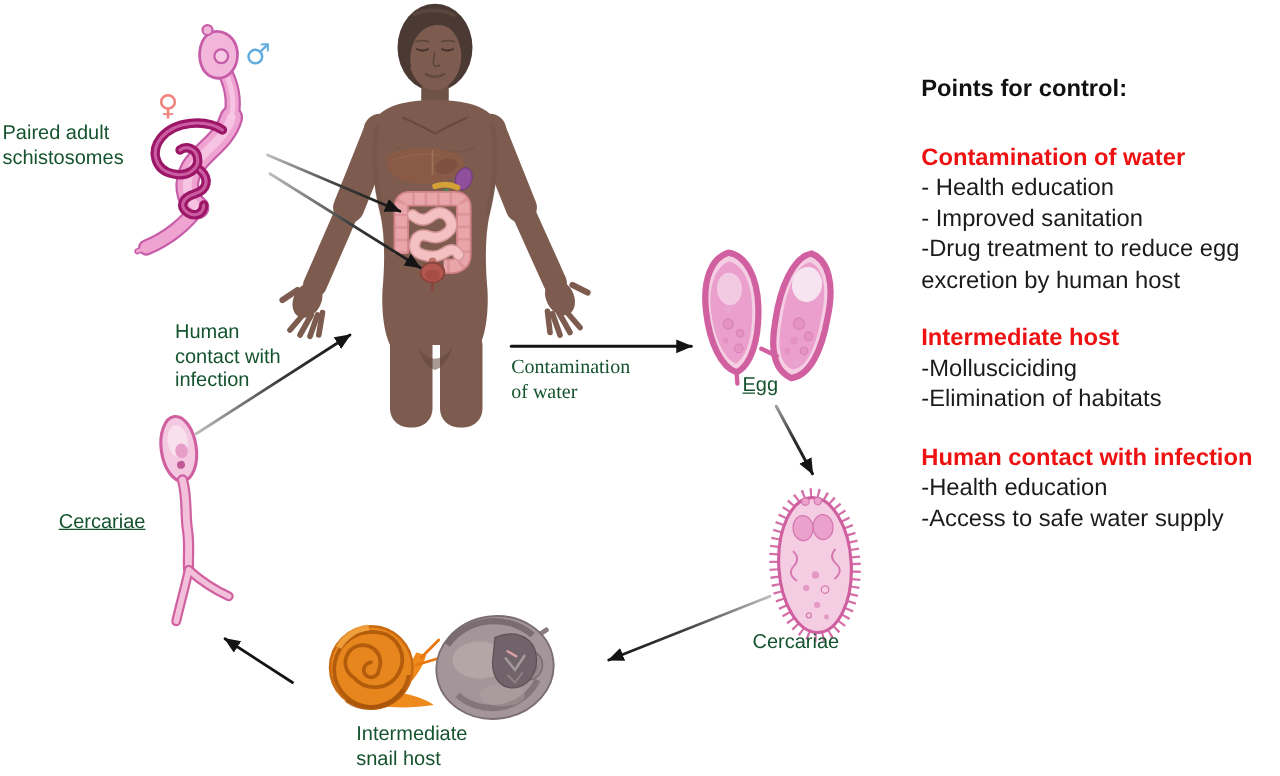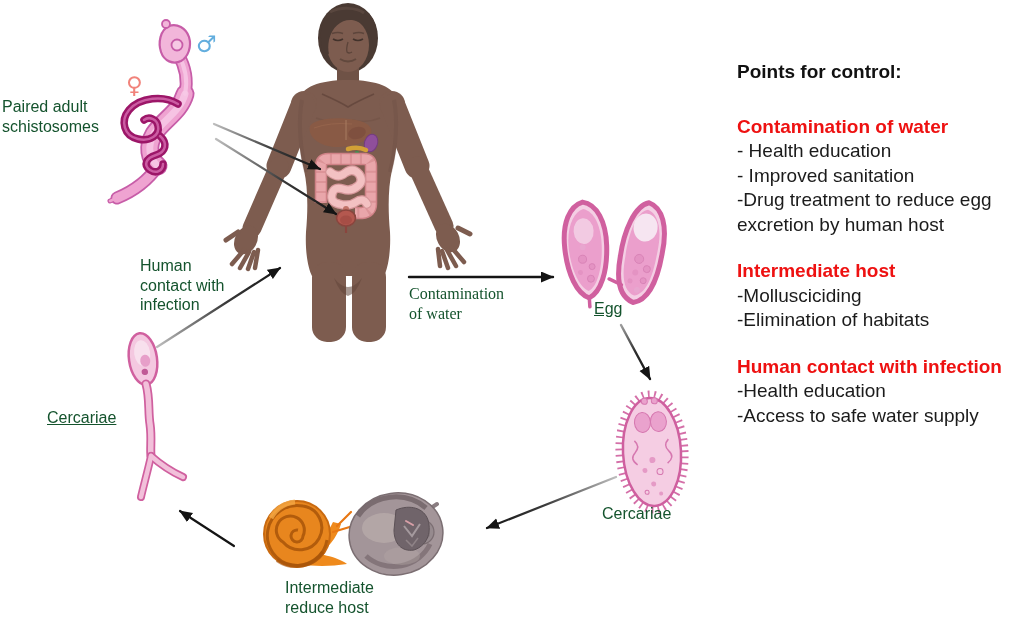--- a/index.html
+++ b/index.html
@@ -278,21 +278,21 @@
   <div class="sym sym-male" style="left:196px;top:33px;">♂</div>
   <div class="lbl" style="left:140px;top:256px;">Human
 contact with
 infection</div>
   <div class="lbl" style="left:47px;top:408px;text-decoration:underline;">Cercariae</div>
   <div class="lbl" style="left:409px;top:284px;font-family:Liberation Serif, serif;">Contamination
 of water</div>
   <div class="lbl" style="left:594px;top:299px;text-decoration:underline;">Egg</div>
   <div class="lbl" style="left:602px;top:504px;">Cercariae</div>
   <div class="lbl" style="left:285px;top:578px;">Intermediate
-reduce host</div>
+snail host</div>
 
   <div class="panel">
     <div class="panel-title">Points for control:</div>
 
     <div class="section">
       <div class="sec-heading">Contamination of water</div>
       <div class="sec-item">- Health education</div>
       <div class="sec-item">- Improved sanitation</div>
       <div class="sec-item">-Drug treatment to reduce egg
 excretion by human host</div>

